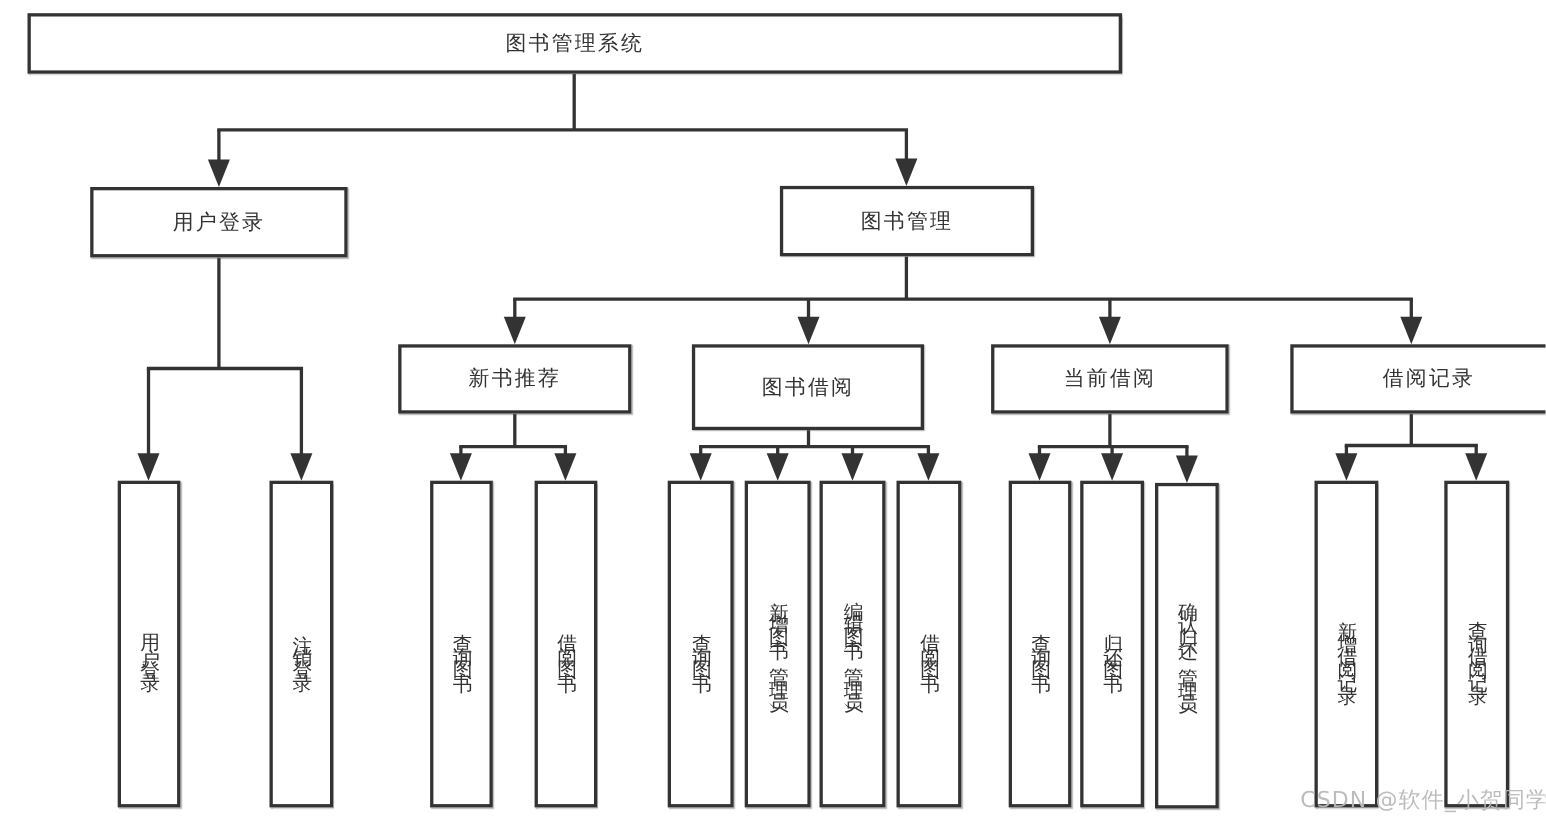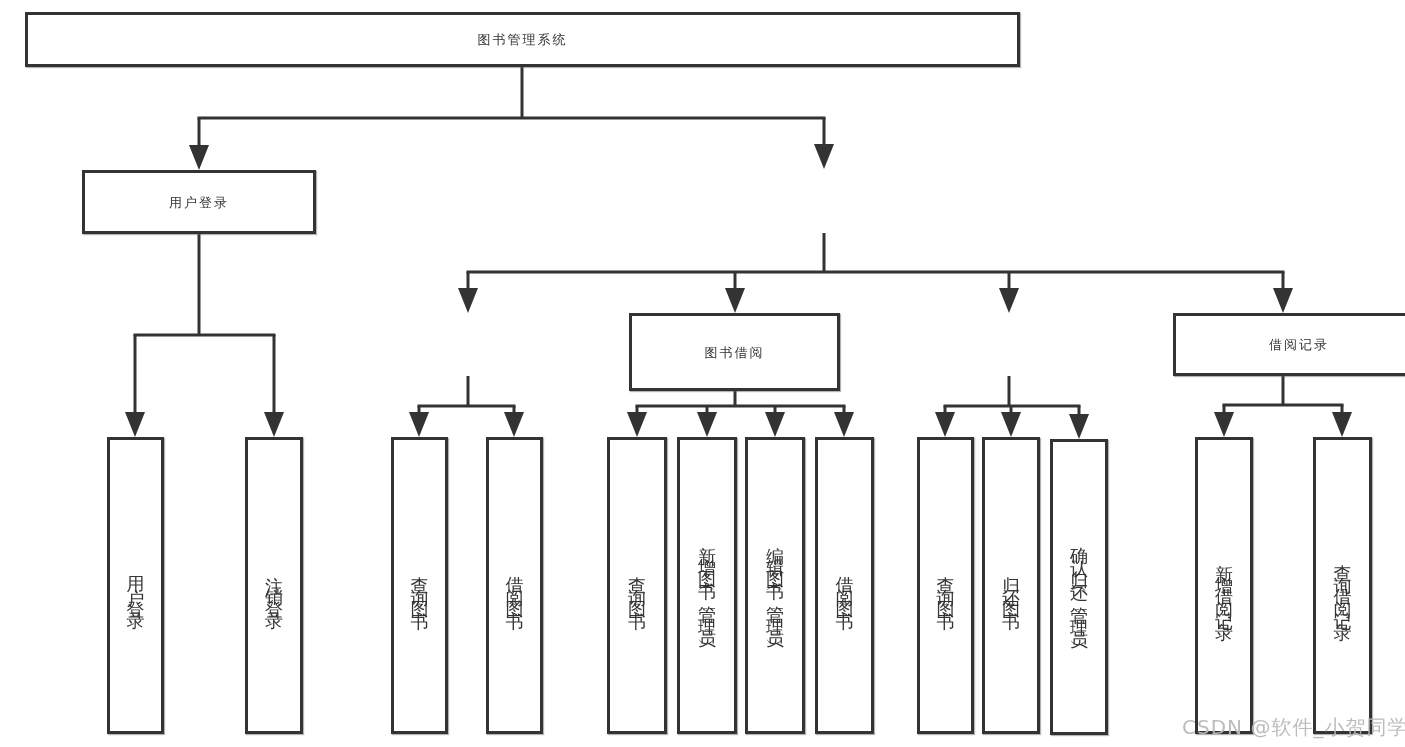--- a/index.html
+++ b/index.html
@@ -25,21 +25,21 @@
     background:var(--bg);
     border:3px solid var(--border);
     display:flex;
     align-items:center;
     justify-content:center;
     z-index:1;
     box-shadow:1px 1px 1px rgba(90,90,90,0.45);
   }
   .box .lbl{
     color:var(--text);
-    font-size:13px;
+    font-size:19px;
     letter-spacing:2px;
     white-space:nowrap;
     line-height:1;
   }
   .box.v .lbl{
     writing-mode:vertical-rl;
     letter-spacing:12px;
     font-size:18px;
     white-space:normal;
   }
@@ -113,23 +113,32 @@
       <polygon points="1332,412 1352,412 1342,437" fill="var(--line)"></polygon>
     </svg>
 
   <div class="box h" style="left:25px;top:12px;width:995px;height:55px">
     <span class="lbl">图书管理系统</span>
   </div>
 
   <div class="box h" style="left:82px;top:170px;width:234px;height:64px">
     <span class="lbl">用户登录</span>
   </div>
+  <div class="box h" style="left:709px;top:169px;width:231px;height:64px">
+    <span class="lbl">图书管理</span>
+  </div>
 
+  <div class="box h" style="left:362px;top:313px;width:212px;height:63px">
+    <span class="lbl">新书推荐</span>
+  </div>
   <div class="box h" style="left:629px;top:313px;width:211px;height:78px">
     <span class="lbl">图书借阅</span>
+  </div>
+  <div class="box h" style="left:901px;top:313px;width:216px;height:63px">
+    <span class="lbl">当前借阅</span>
   </div>
   <div class="box h" style="left:1173px;top:313px;width:252px;height:63px">
     <span class="lbl">借阅记录</span>
   </div>
 
   <div class="box v" style="left:107px;top:437px;width:57px;height:297px">
     <span class="lbl">用户登录</span>
   </div>
   <div class="box v" style="left:245px;top:437px;width:58px;height:297px">
     <span class="lbl">注销登录</span>

